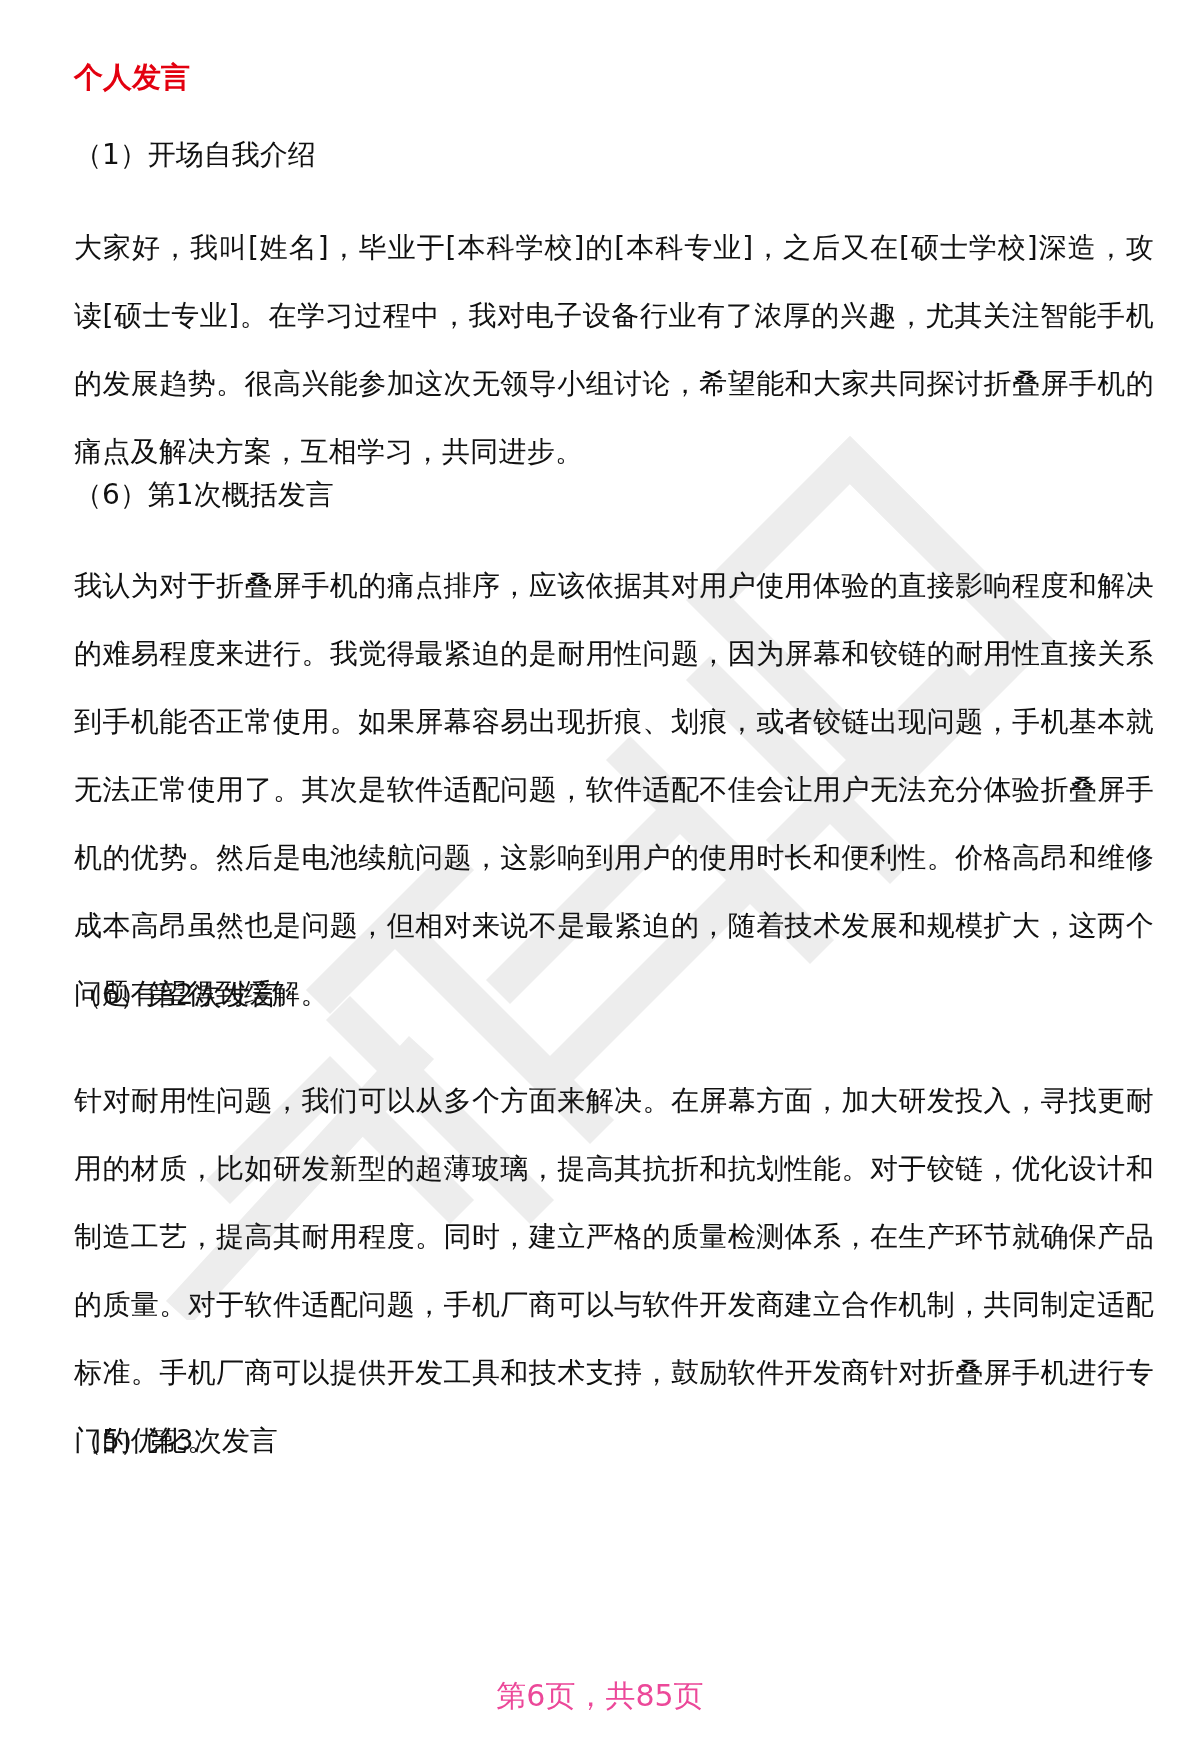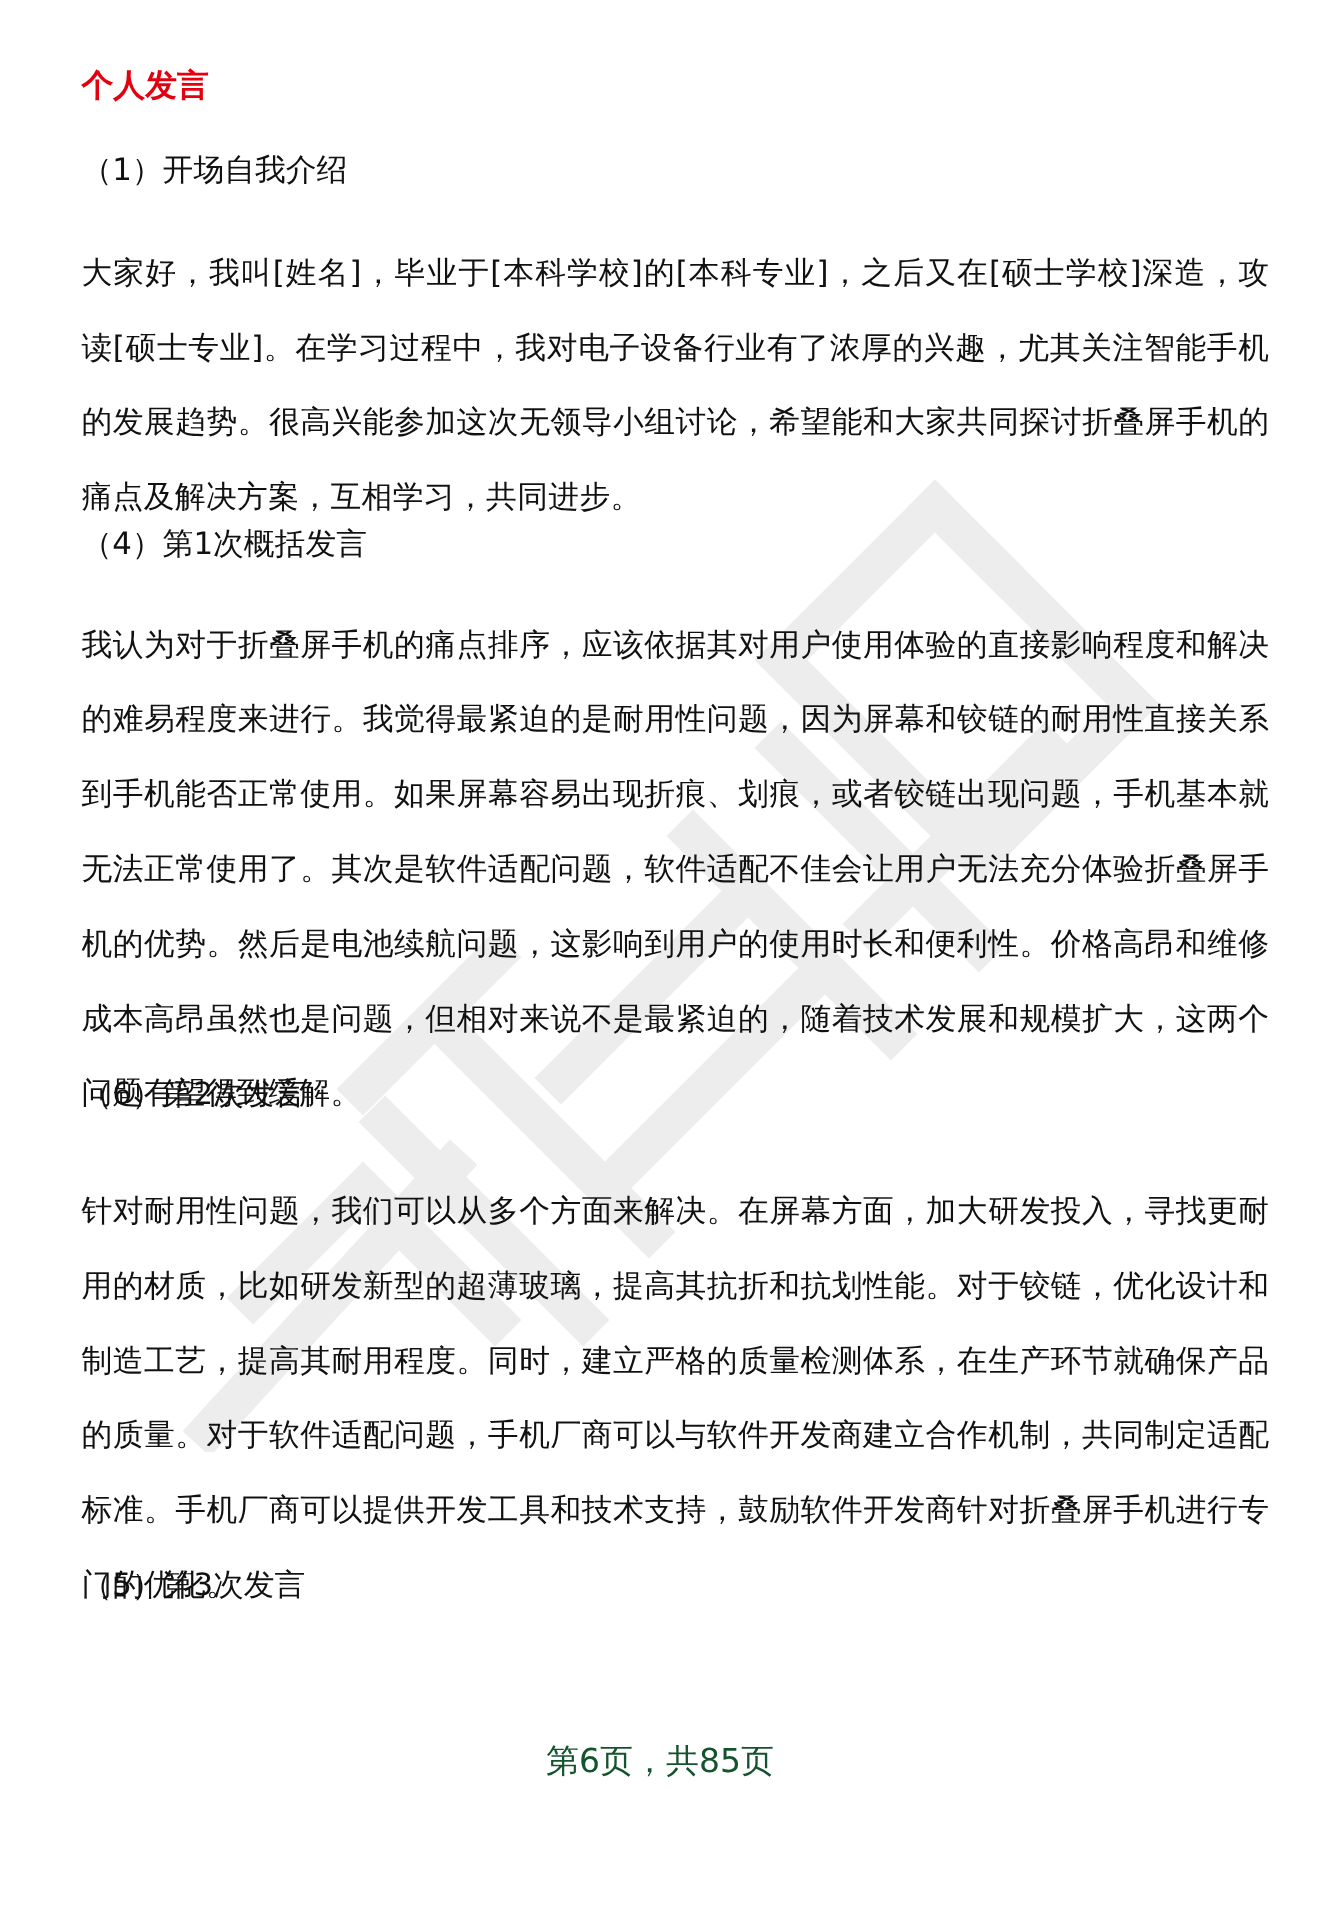--- a/index.html
+++ b/index.html
@@ -62,24 +62,24 @@
       font-size: 28px;
       line-height: 68px;
       color: #111111;
       text-align: justify;
       letter-spacing: 0.3px;
     }
     .footer {
       position: absolute;
       left: 0;
       width: 1200px;
-      top: 1581px;
+      top: 1676px;
       text-align: center;
       font-size: 30px;
-      color: #14532d;
+      color: #ec4899;
       z-index: 1;
     }
   </style>
 </head>
 <body>
 
 <div class="page">
 
   <svg class="watermark" viewBox="0 0 950 900" xmlns="http://www.w3.org/2000/svg">
     <g fill="none" stroke="#ededed" stroke-width="34" stroke-linecap="square" stroke-linejoin="miter">
@@ -98,21 +98,21 @@
       <path d="M700 40 L760 100"></path>
     </g>
   </svg>
 
   <div class="content">
     <div class="section-title">个人发言</div>
 
     <div class="heading" style="top:136px;">（1）开场自我介绍</div>
     <div class="para" style="top:214px;">大家好，我叫[姓名]，毕业于[本科学校]的[本科专业]，之后又在[硕士学校]深造，攻读[硕士专业]。在学习过程中，我对电子设备行业有了浓厚的兴趣，尤其关注智能手机的发展趋势。很高兴能参加这次无领导小组讨论，希望能和大家共同探讨折叠屏手机的痛点及解决方案，互相学习，共同进步。</div>
 
-    <div class="heading" style="top:476px;">（4）第1次概括发言</div>
+    <div class="heading" style="top:476px;">（6）第1次概括发言</div>
     <div class="para" style="top:552px;">我认为对于折叠屏手机的痛点排序，应该依据其对用户使用体验的直接影响程度和解决的难易程度来进行。我觉得最紧迫的是耐用性问题，因为屏幕和铰链的耐用性直接关系到手机能否正常使用。如果屏幕容易出现折痕、划痕，或者铰链出现问题，手机基本就无法正常使用了。其次是软件适配问题，软件适配不佳会让用户无法充分体验折叠屏手机的优势。然后是电池续航问题，这影响到用户的使用时长和便利性。价格高昂和维修成本高昂虽然也是问题，但相对来说不是最紧迫的，随着技术发展和规模扩大，这两个问题有望得到缓解。</div>
 
     <div class="heading" style="top:976px;">（6）第2次发言</div>
     <div class="para" style="top:1067px;">针对耐用性问题，我们可以从多个方面来解决。在屏幕方面，加大研发投入，寻找更耐用的材质，比如研发新型的超薄玻璃，提高其抗折和抗划性能。对于铰链，优化设计和制造工艺，提高其耐用程度。同时，建立严格的质量检测体系，在生产环节就确保产品的质量。对于软件适配问题，手机厂商可以与软件开发商建立合作机制，共同制定适配标准。手机厂商可以提供开发工具和技术支持，鼓励软件开发商针对折叠屏手机进行专门的优化。</div>
 
     <div class="heading" style="top:1422px;">（5）第3次发言</div>
   </div>
 
   <div class="footer">第6页，共85页</div>
 </div>

